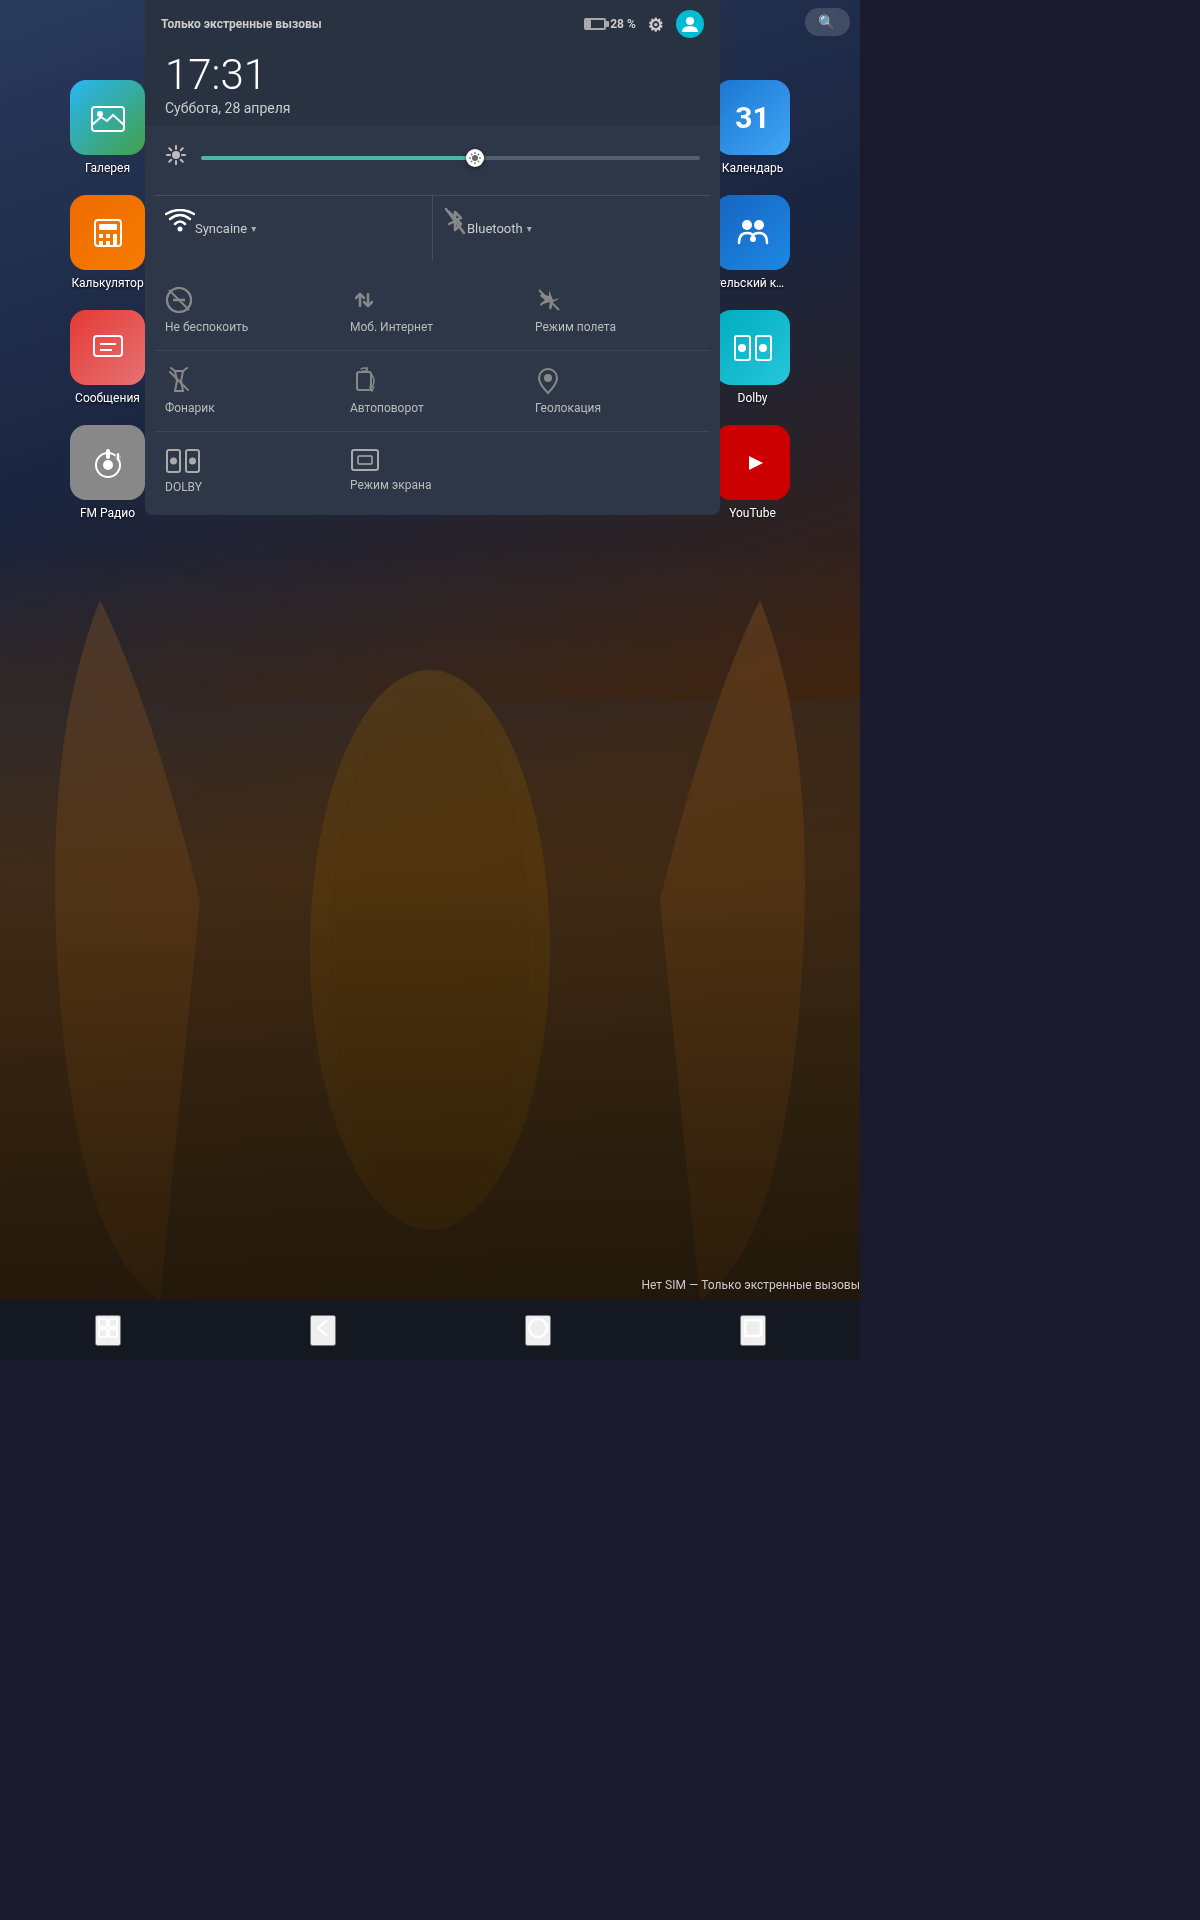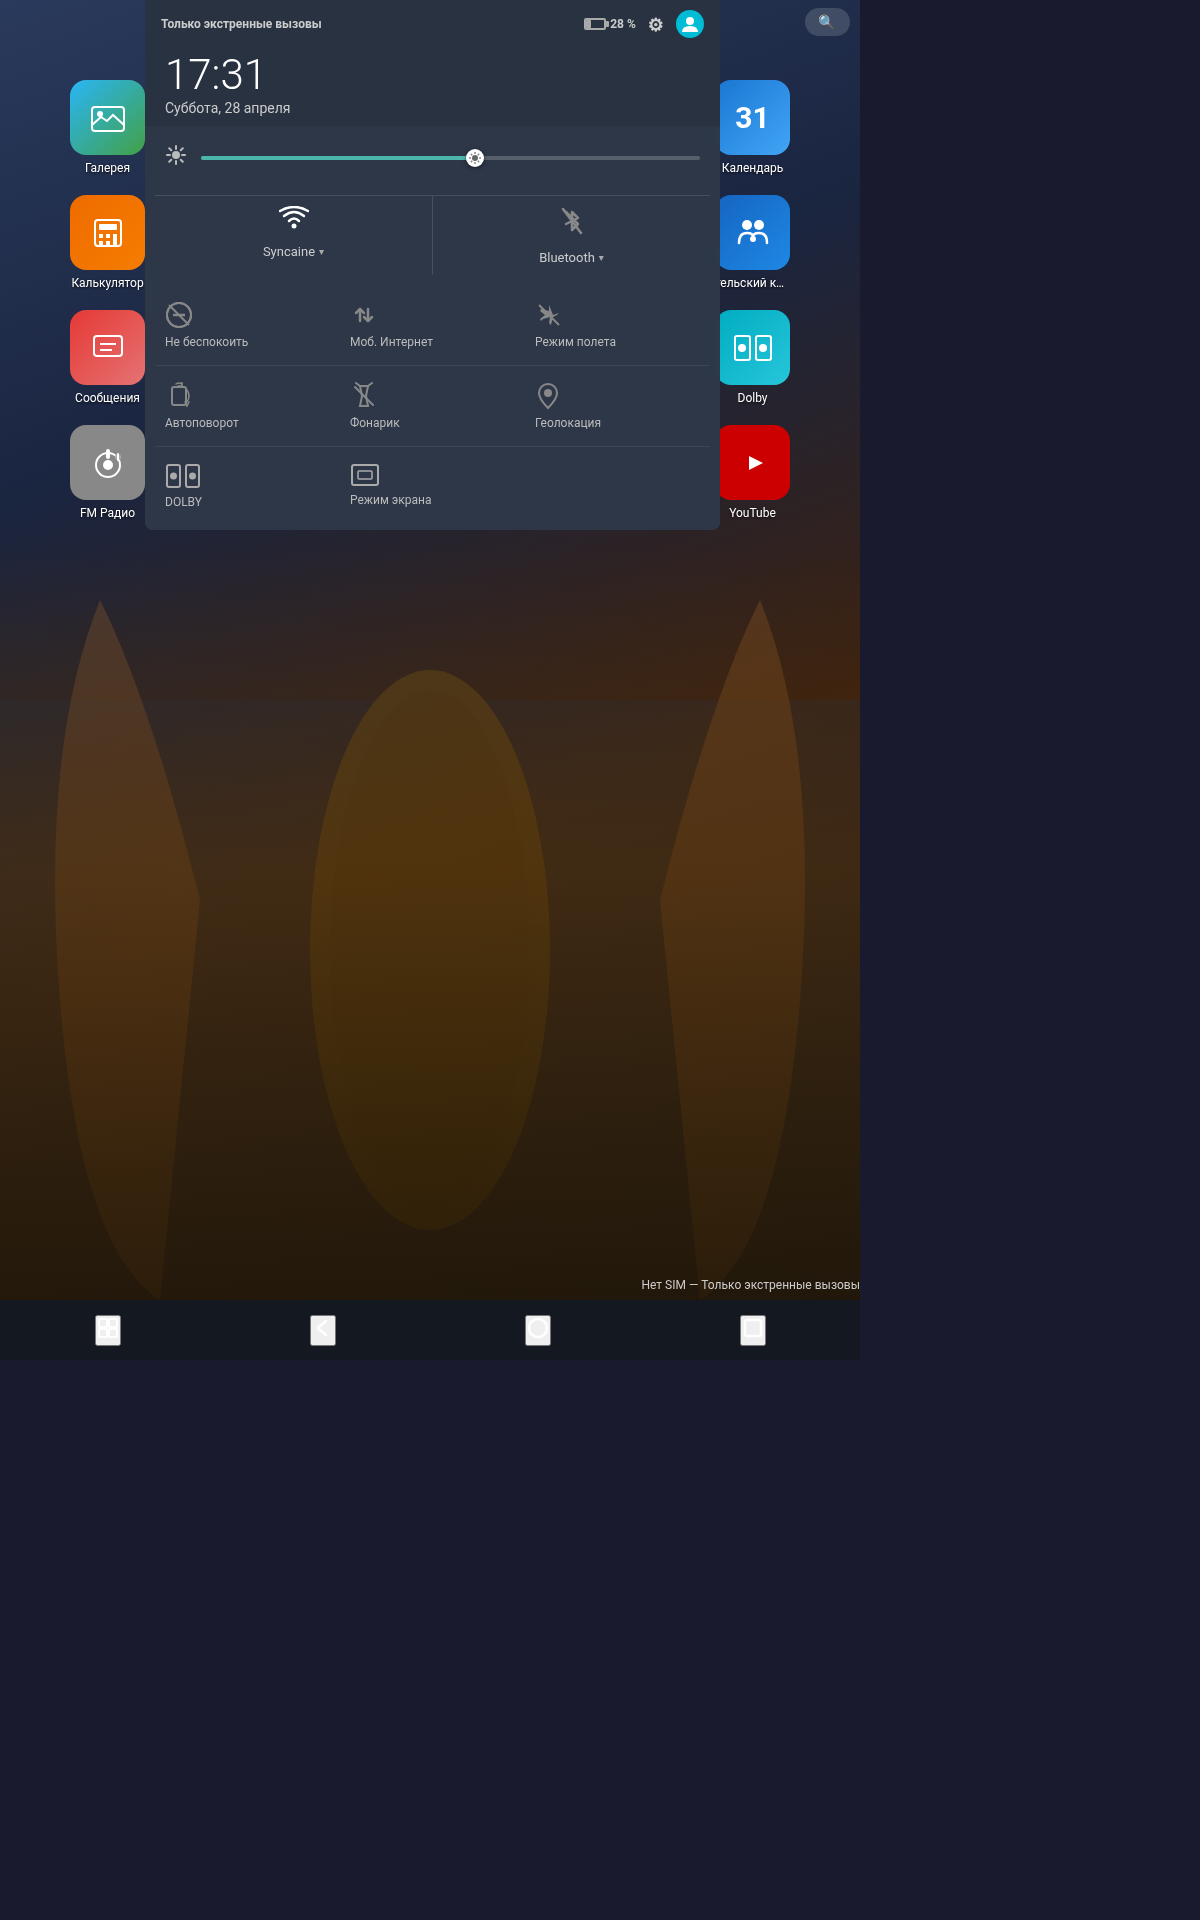--- a/index.html
+++ b/index.html
@@ -281,21 +281,21 @@
     
     .toggle-row {
       display: flex;
       padding: 10px 10px 0 10px;
       background: rgba(45,56,72,0.97);
     }
 
     .toggle-item {
       flex: 1;
       display: flex;
-      flex-direction: column;
+      flex-direction: row;
       align-items: center;
       padding: 10px;
       border-top: 1px solid rgba(255,255,255,0.12);
     }
 
     .toggle-icon {
       font-size: 26px;
       color: #bbb;
       margin-bottom: 8px;
     }
@@ -637,41 +637,41 @@
         </svg>
       </div>
       <span class="quick-label">Режим полета</span>
     </div>
 
     <div class="quick-row-divider"></div>
 
     <div class="quick-item">
       <div class="quick-icon">
         <svg width="28" height="28" viewBox="0 0 28 28">
+          <path d="M10,4 L18,4 L16,14 L18,24 L10,24 L12,14 Z" fill="none" stroke="#888" stroke-width="2"></path>
+          <line x1="10" y1="4" x2="6" y2="1" stroke="#888" stroke-width="2" stroke-linecap="round"></line>
+          <line x1="18" y1="4" x2="22" y2="1" stroke="#888" stroke-width="2" stroke-linecap="round"></line>
+
+          <line x1="5" y1="5" x2="23" y2="23" stroke="#888" stroke-width="2" stroke-linecap="round"></line>
+        </svg>
+      </div>
+      <span class="quick-label">Фонарик</span>
+    </div>
+
+    <div class="quick-item">
+      <div class="quick-icon">
+        <svg width="28" height="28" viewBox="0 0 28 28">
           <rect x="7" y="5" width="14" height="18" rx="2" fill="none" stroke="#888" stroke-width="2"></rect>
           <path d="M11,2 Q14,0 17,2" fill="none" stroke="#888" stroke-width="1.5" stroke-linecap="round"></path>
           <polyline points="17,0 17,4 13,4" fill="none" stroke="#888" stroke-width="1.5" stroke-linecap="round"></polyline>
           <path d="M22,8 Q26,14 22,20" fill="none" stroke="#888" stroke-width="1.5" stroke-linecap="round"></path>
           <polyline points="24,20 22,24 20,20" fill="none" stroke="#888" stroke-width="1.5" stroke-linecap="round"></polyline>
         </svg>
       </div>
       <span class="quick-label">Автоповорот</span>
-    </div>
-
-    <div class="quick-item">
-      <div class="quick-icon">
-        <svg width="28" height="28" viewBox="0 0 28 28">
-          <path d="M10,4 L18,4 L16,14 L18,24 L10,24 L12,14 Z" fill="none" stroke="#888" stroke-width="2"></path>
-          <line x1="10" y1="4" x2="6" y2="1" stroke="#888" stroke-width="2" stroke-linecap="round"></line>
-          <line x1="18" y1="4" x2="22" y2="1" stroke="#888" stroke-width="2" stroke-linecap="round"></line>
-
-          <line x1="5" y1="5" x2="23" y2="23" stroke="#888" stroke-width="2" stroke-linecap="round"></line>
-        </svg>
-      </div>
-      <span class="quick-label">Фонарик</span>
     </div>
 
     <div class="quick-item">
       <div class="quick-icon">
         <svg width="26" height="28" viewBox="0 0 26 28">
           <path d="M13,2 C8,2 4,6 4,11 C4,17 13,26 13,26 C13,26 22,17 22,11 C22,6 18,2 13,2Z" fill="none" stroke="#888" stroke-width="2"></path>
           <circle cx="13" cy="11" r="4" fill="#888"></circle>
         </svg>
       </div>
       <span class="quick-label">Геолокация</span>

